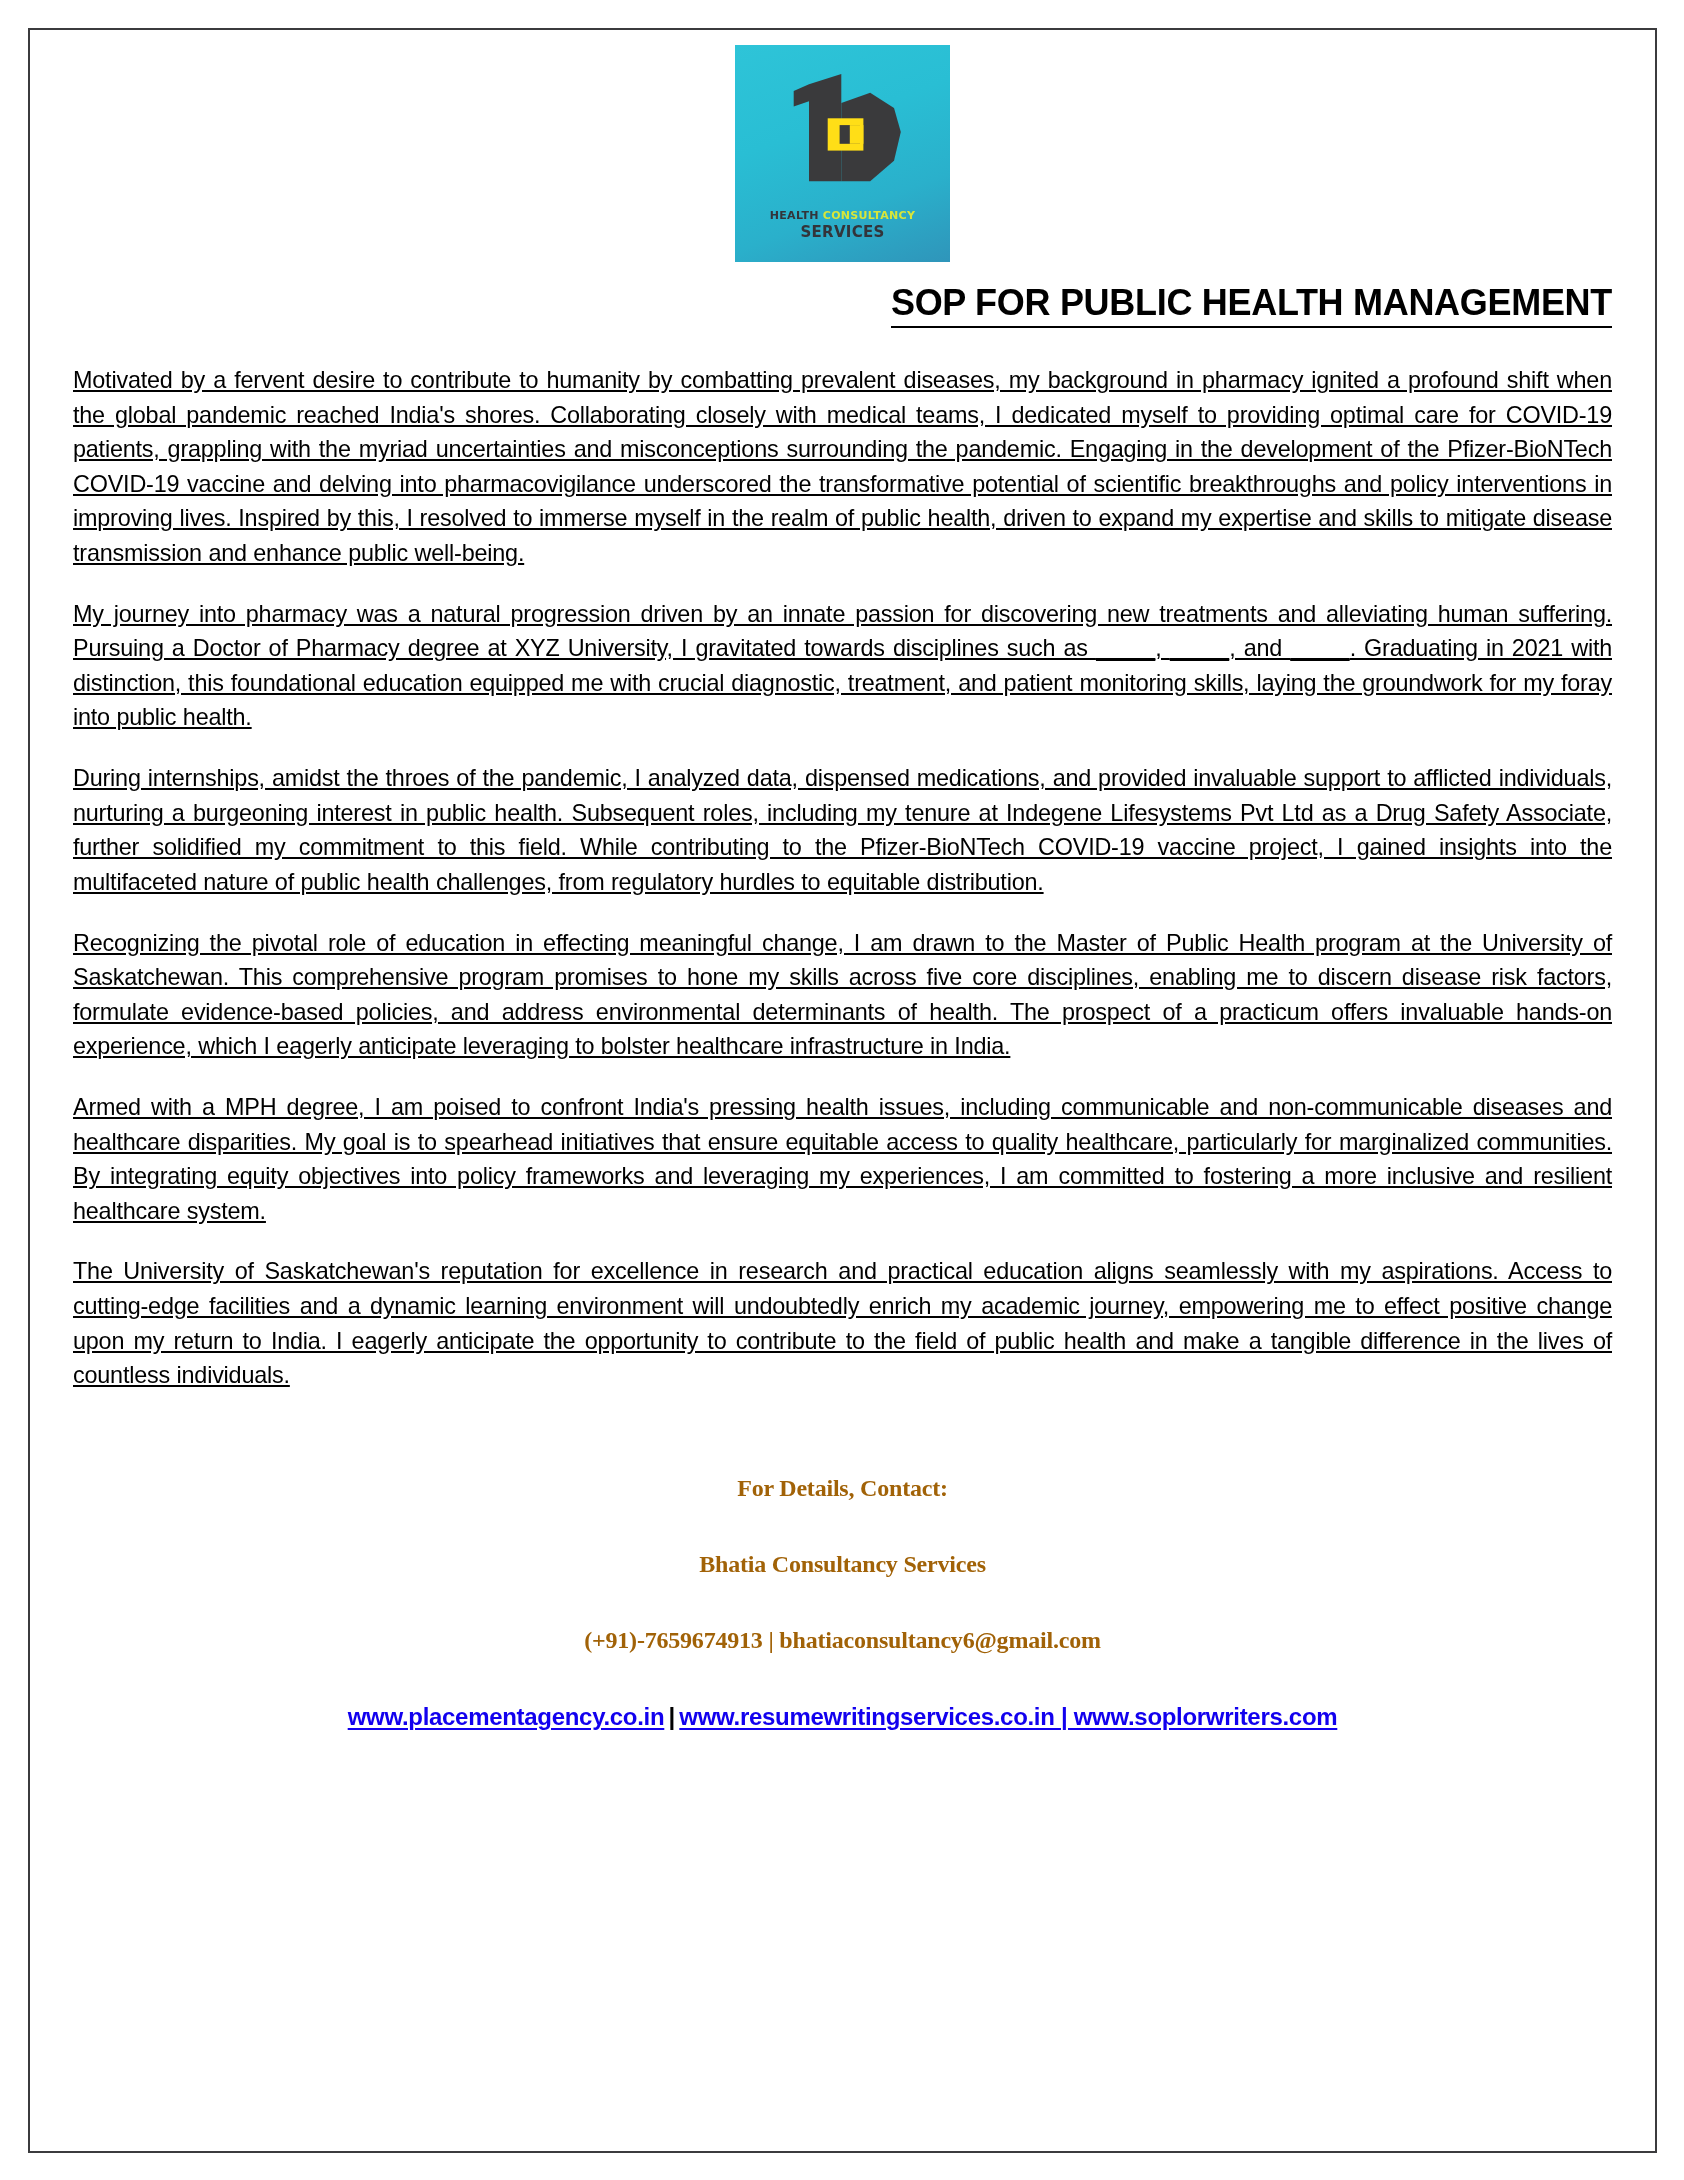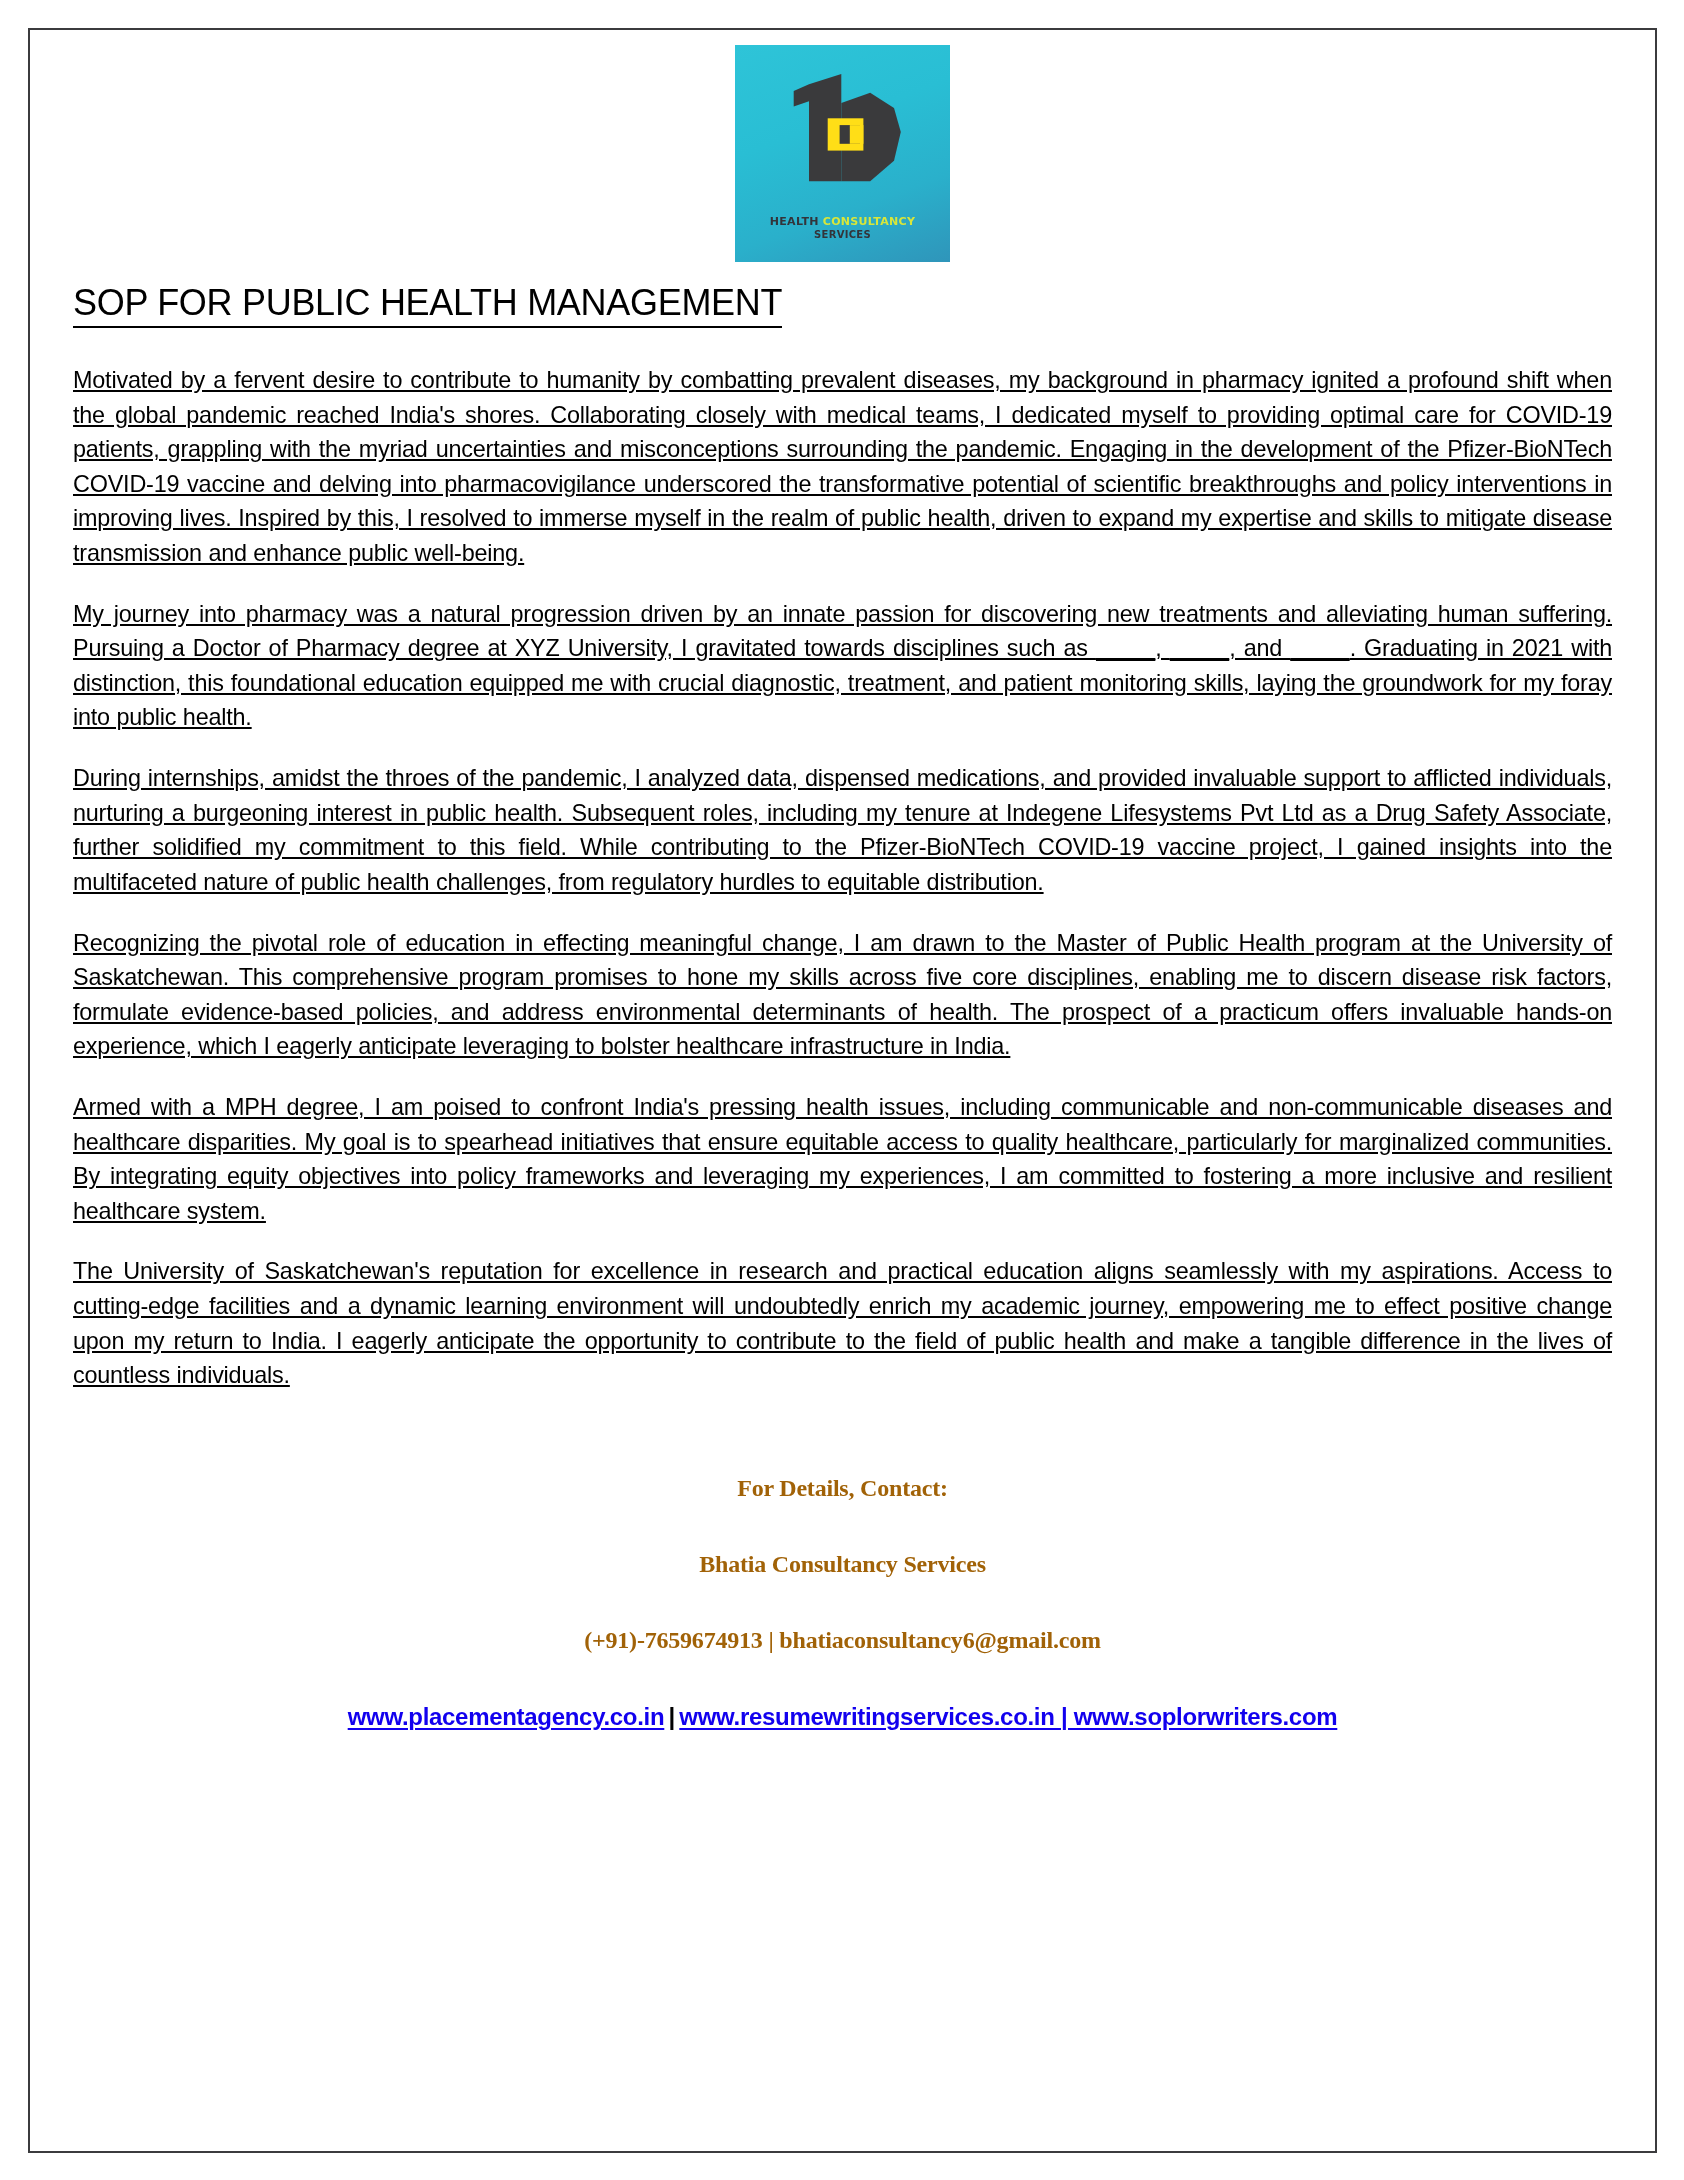--- a/index.html
+++ b/index.html
@@ -72,30 +72,30 @@
     left: 0;
     right: 0;
     bottom: 20.4px;
     text-align: center;
     line-height: 1.25;
     font-family: "DejaVu Sans", sans-serif;
     font-weight: bold;
     letter-spacing: 0.3px;
   }
   .logo-caption .cap-line1 { font-size: 11px; display: block; }
-  .logo-caption .cap-line2 { font-size: 10px; display: block; color: #33343a; }
+  .logo-caption .cap-line2 { font-size: 15px; display: block; color: #33343a; }
   .cap-bhatia { color: #33343a; }
   .cap-consult { color: #d8e63a; }
 
   
   .doc-title {
-    text-align: left;
+    text-align: right;
     font-family: "Liberation Sans", sans-serif;
     font-size: 36px;
-    font-weight: normal;
+    font-weight: bold;
     color: #000000;
     letter-spacing: -0.3px;
     margin: 19px 0 0 0;
     padding: 0;
     line-height: 1.2;
   }
   .doc-title span {
     border-bottom: 2.6px solid #000;
     padding-bottom: 2.6px;
   }

